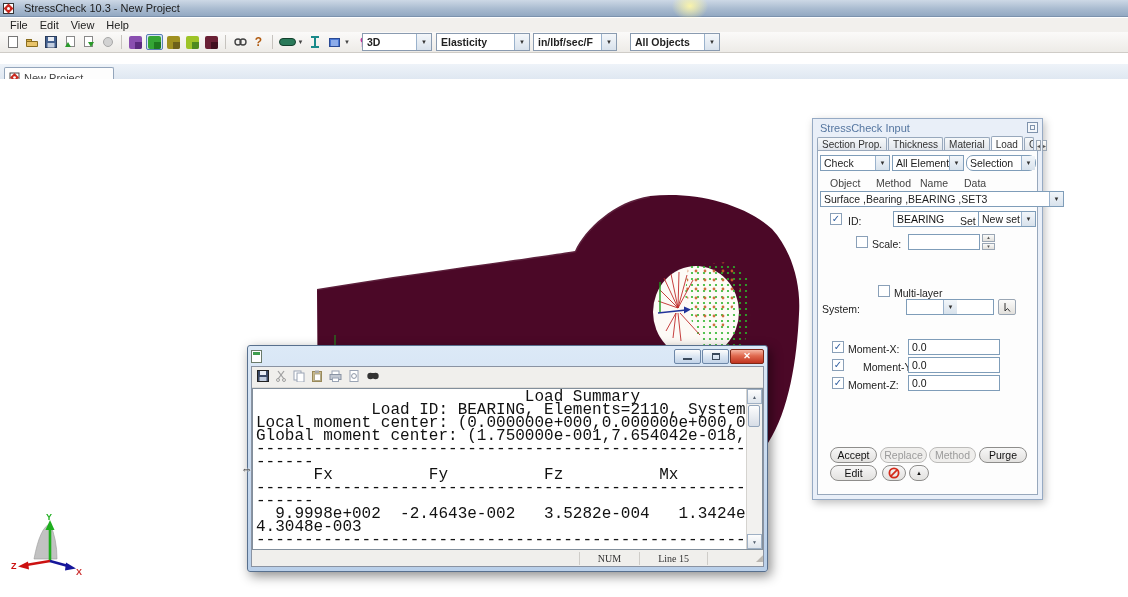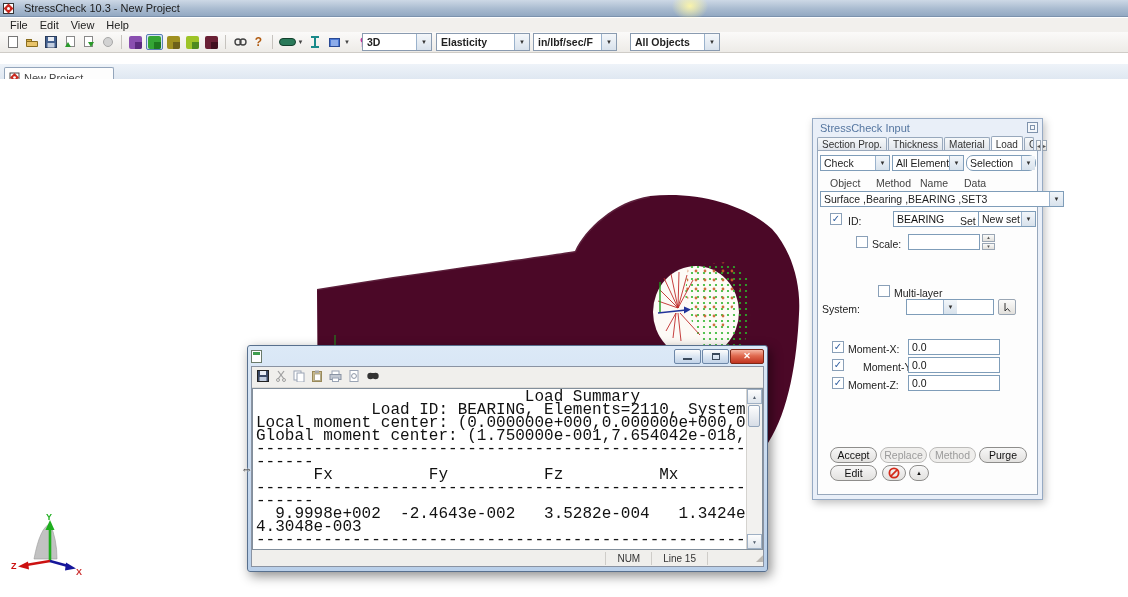--- a/index.html
+++ b/index.html
@@ -70,21 +70,21 @@
   .dlg-text{flex:1;background:#fff;border:1px solid #828f9c;position:relative;overflow:hidden;}
   .dlg-text pre{margin:0;padding:2px 2px 0 3px;font-family:Liberation Mono, monospace;
     font-size:16px;line-height:13px;color:#111;white-space:pre;}
   .vsb{position:absolute;right:0;top:0;bottom:0;width:16px;background:#f2f1ef;border-left:1px solid #d5d3cf;}
   .sa{position:absolute;left:0;width:15px;height:15px;background:linear-gradient(#fdfdfd,#dfe5ec);
     border:1px solid #9fb0c4;display:flex;align-items:center;justify-content:center;font-size:5px;color:#55606e;}
   .sa.up{top:0;} .sa.dn{bottom:0;}
   .thumb{position:absolute;left:1px;right:2px;top:16px;height:22px;
     background:linear-gradient(#fdfdfd,#d7dde6);border:1px solid #93a5bb;border-radius:2px;}
   .dlg-status{height:16px;background:#f0efec;display:flex;align-items:center;font-size:10px;color:#333;flex:none;}
-  .scell{height:13px;display:flex;align-items:center;padding:0 11px;border-left:1px solid #cfcdc9;}
+  .scell{height:13px;display:flex;align-items:center;padding:0 18px;border-left:1px solid #cfcdc9;font-family:Liberation Serif, serif;}
   .sgrip{width:14px;color:#b9b6b1;font-size:9px;display:flex;align-items:flex-end;justify-content:flex-end;}
   .flexsp{flex:1;}
 
   
   .panel{position:absolute;left:812px;top:118px;width:231px;height:382px;background:#e9eff8;
     border:1px solid #96aac4;box-shadow:2px 3px 8px rgba(0,0,0,.25);font-size:11px;}
   .panel-title{position:absolute;left:7px;top:3px;color:#5576a0;}
   .panel-pin{position:absolute;right:4px;top:3px;width:11px;height:11px;border:1px solid #7f93ad;background:#f4f7fb;}
   .panel-pin i{position:absolute;left:2px;top:2px;width:5px;height:5px;border:1px solid #7f93ad;}
   .ptabs{position:absolute;left:4px;top:17px;right:4px;height:15px;display:flex;align-items:flex-end;}

